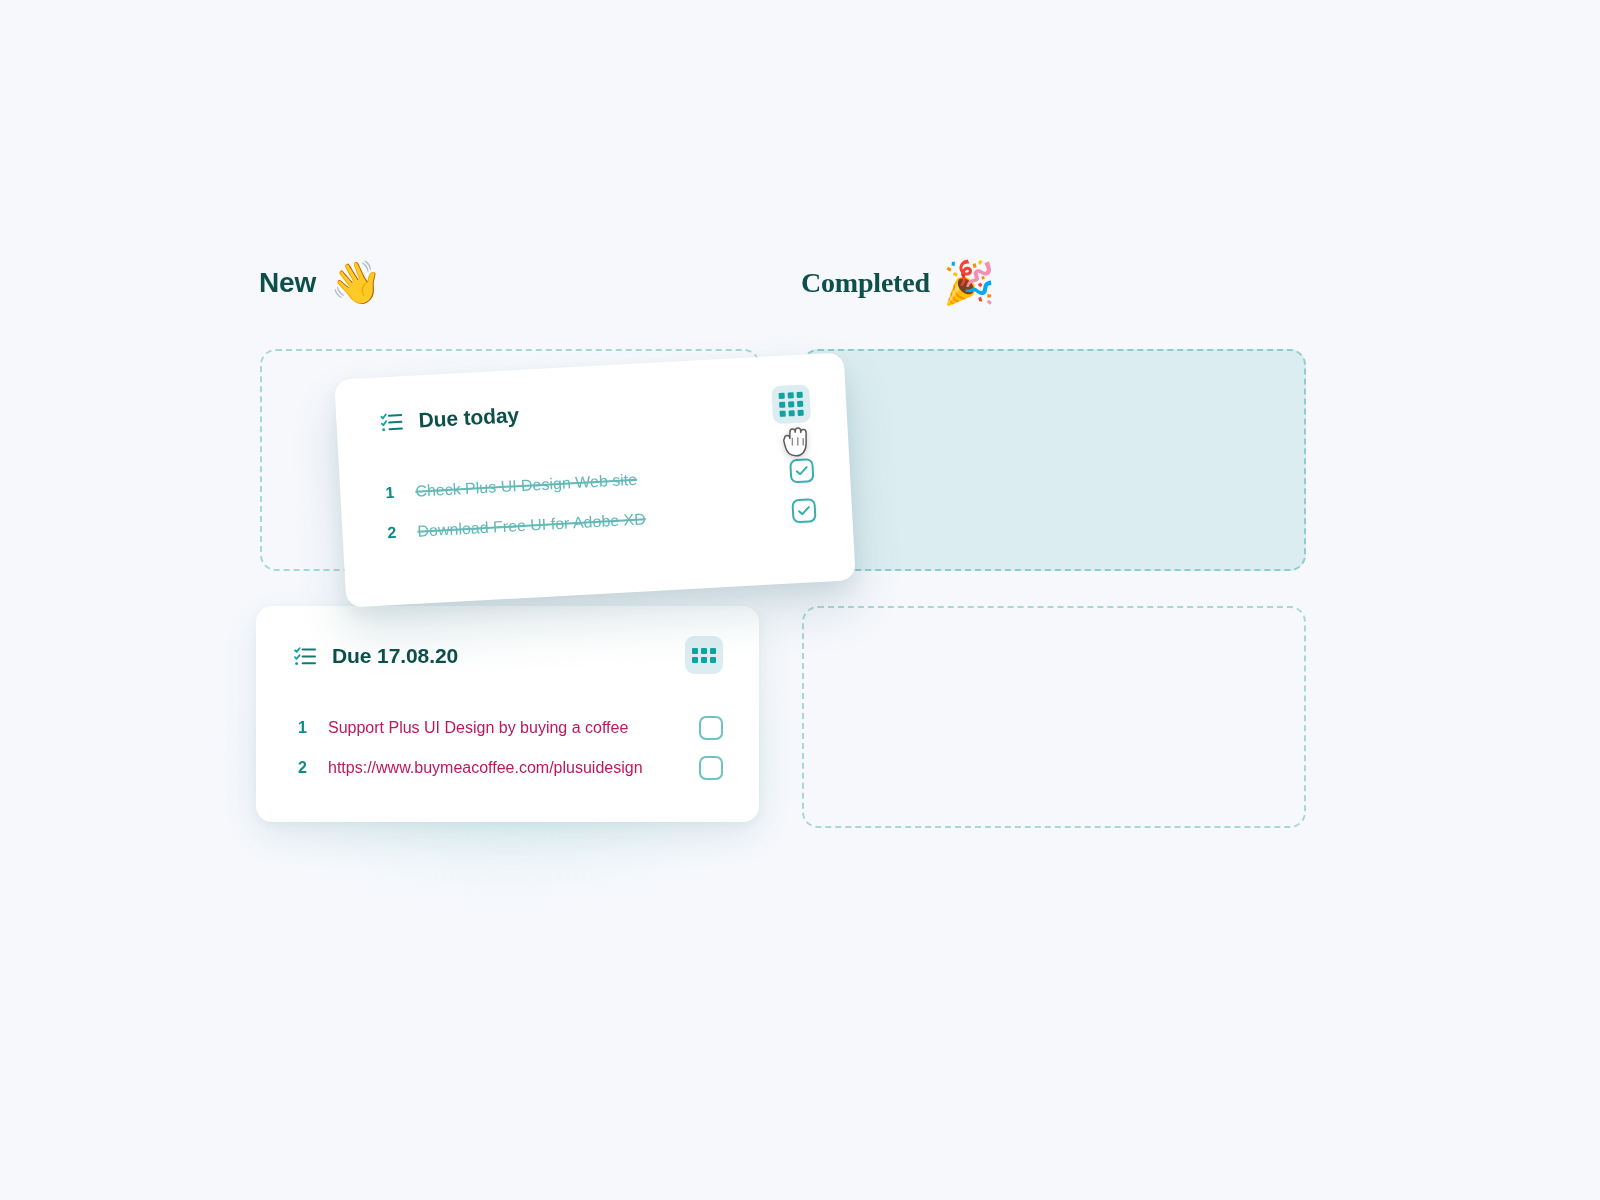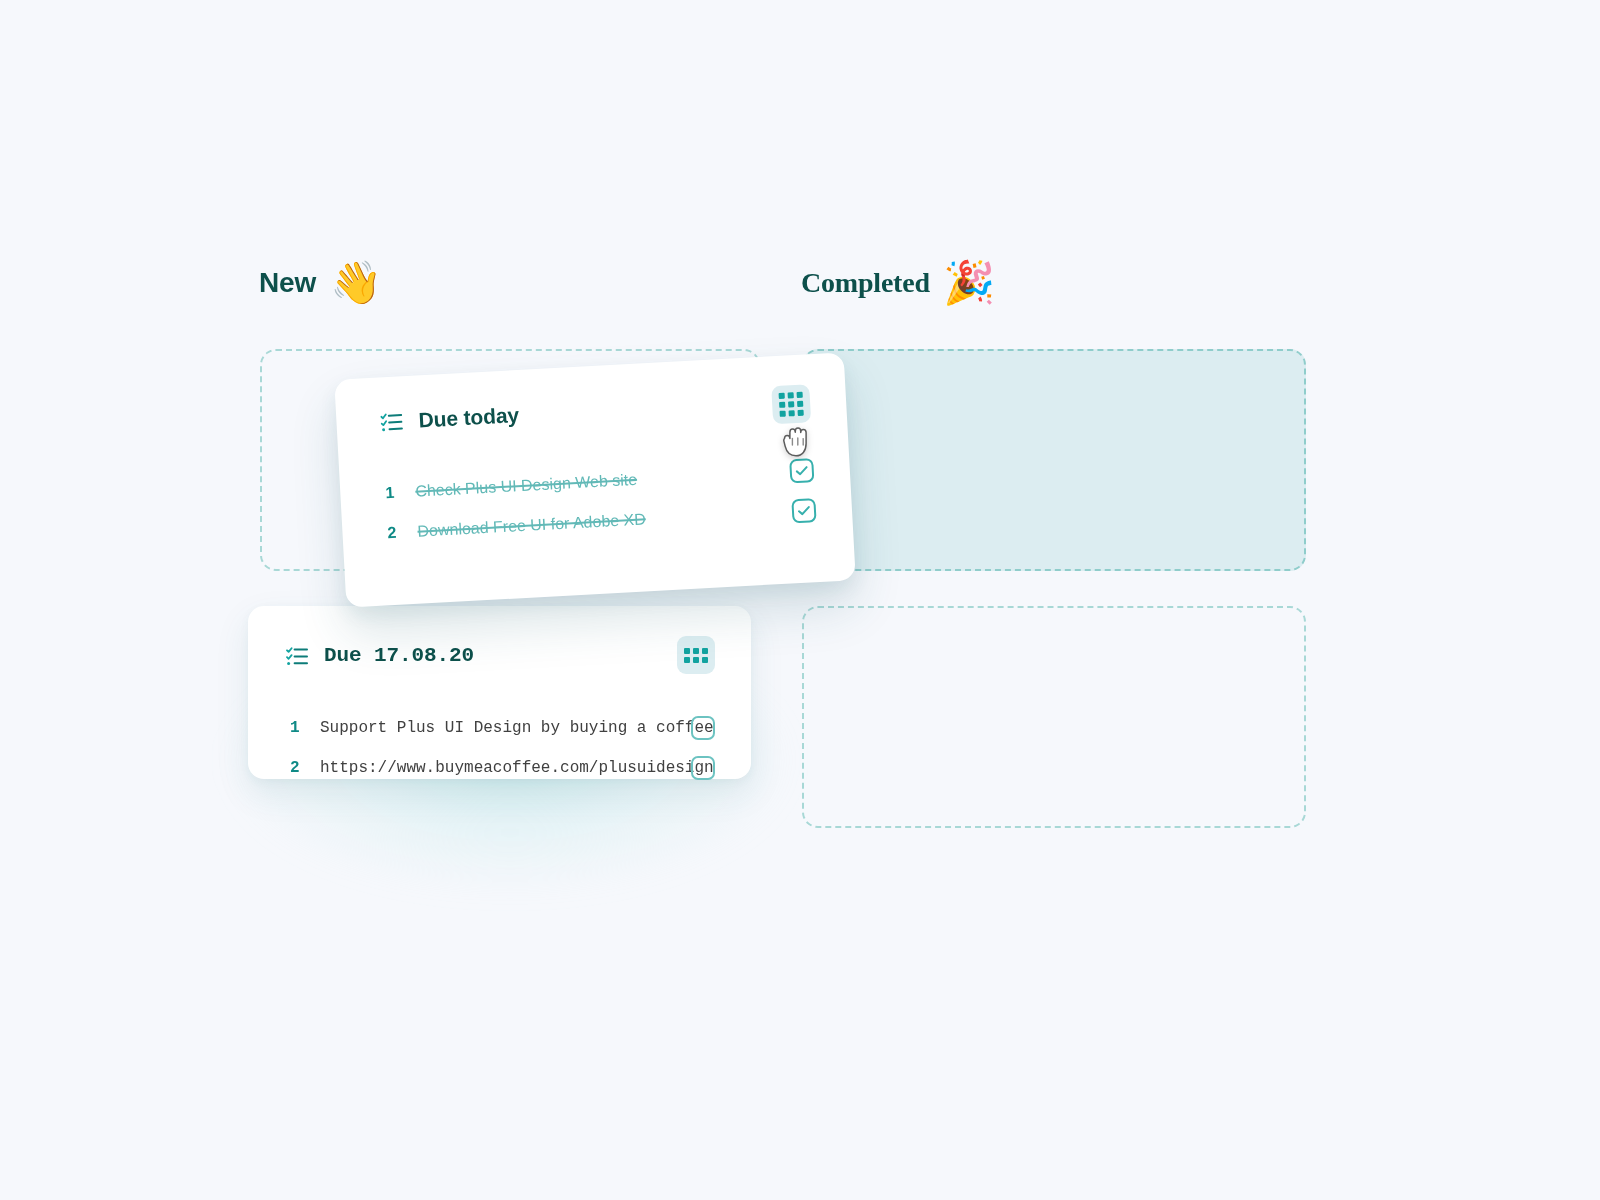--- a/index.html
+++ b/index.html
@@ -85,28 +85,27 @@
     top: 366px;
     width: 510px;
     height: 228px;
     transform: rotate(-3.1deg);
     box-shadow: 0 26px 48px rgba(31, 92, 104, 0.16),
                 0 8px 18px rgba(31, 92, 104, 0.08);
     z-index: 30;
   }
 
   .card-static {
-    left: 248px;
+    left: 256px;
     top: 606px;
     width: 503px;
-    height: 173px;
+    height: 216px;
     box-shadow: 0 14px 34px rgba(40, 110, 120, 0.10),
                 0 3px 10px rgba(40, 110, 120, 0.05);
     z-index: 10;
-    font-family: Liberation Mono, monospace;
   }
 
   .card-head {
     position: absolute;
     display: flex;
     align-items: center;
     gap: 16px;
   }
   .card-dragging .card-head { left: 44px; top: 33px; }
   .card-static   .card-head { left: 38px; top: 38px; }
@@ -167,21 +166,21 @@
 
   .task-num {
     font-size: 16px;
     font-weight: bold;
     color: #0f8a86;
     width: 30px;
     flex: 0 0 30px;
   }
   .task-text {
     font-size: 16px;
-    color: #404040;
+    color: #be185d;
     white-space: nowrap;
   }
   .task-text.done {
     color: #62b9b7;
     text-decoration: line-through;
     text-decoration-thickness: 1.6px;
   }
 
   
   .checkbox {

